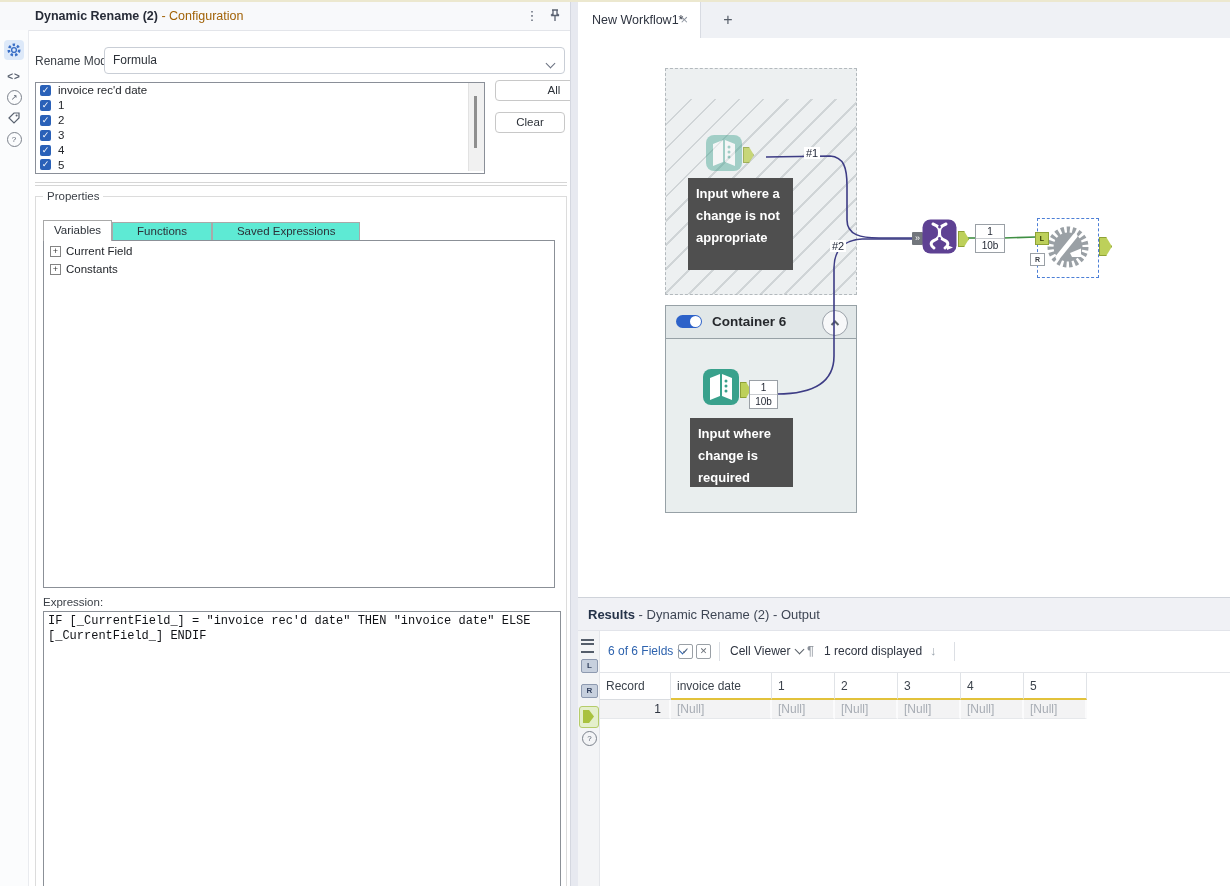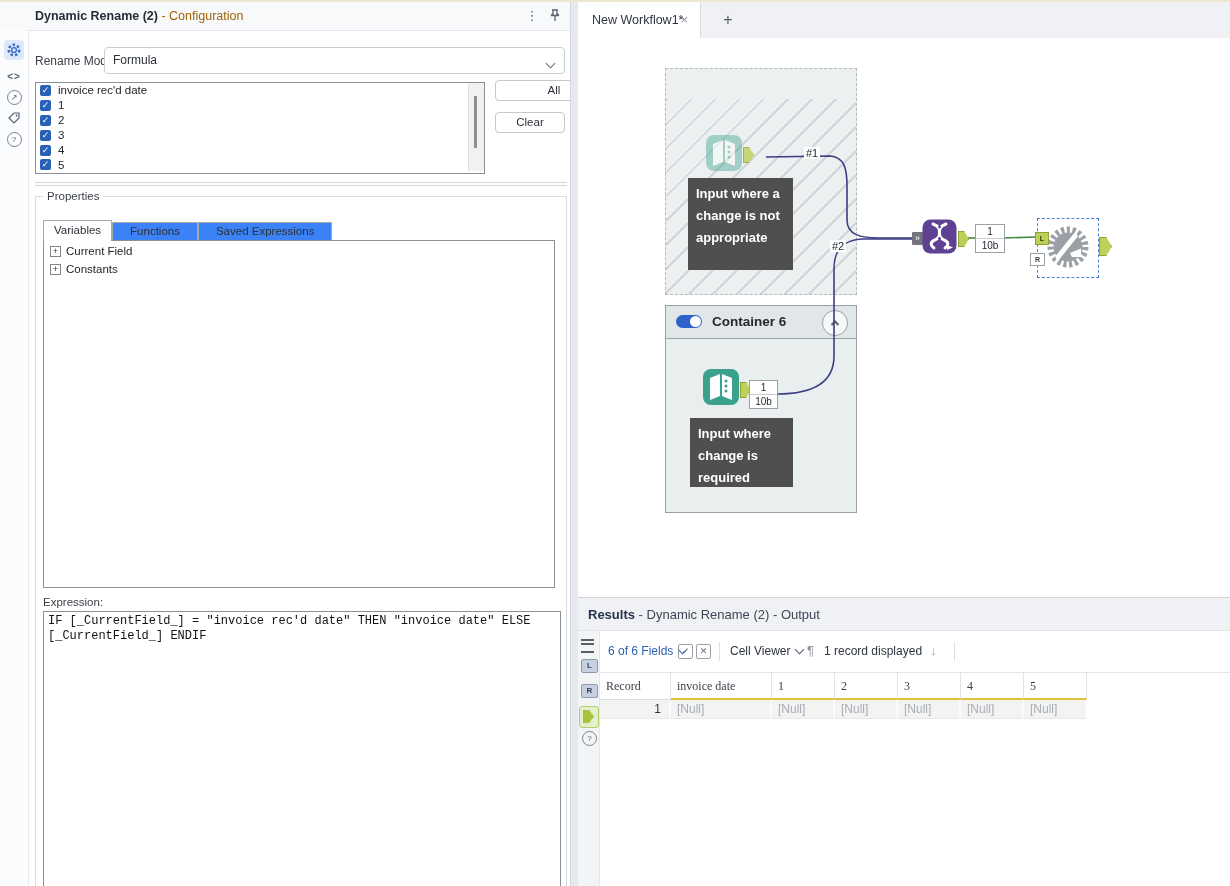--- a/index.html
+++ b/index.html
@@ -31,21 +31,21 @@
   .flabel{margin-left:7px;font-size:11.5px;color:#23262b;white-space:nowrap;}
   #list-scroll{position:absolute;right:0;top:0;width:15px;height:88px;background:#f1f1f1;border-left:1px solid #e2e2e2;}
   #list-thumb{position:absolute;left:6px;top:13px;width:3px;height:52px;background:#8f8f8f;}
   .btn{border:1px solid #c8c8c8;border-radius:4px;background:#fff;text-align:center;font-size:11.5px;color:#2c3138;line-height:19px;}
   #btn-all{left:495px;top:80px;width:68px;height:19px;padding-left:24px;}
   #btn-clear{left:495px;top:112px;width:68px;height:19px;}
   #hsep{left:35px;top:182px;width:532px;height:2px;border-top:1px solid #d6d6d6;border-bottom:1px solid #d6d6d6;background:#fff;}
   #groupbox{left:35px;top:196px;width:530px;height:689px;border:1px solid #dcdcdc;}
   #groupbox-label{left:43px;top:190px;background:#fff;padding:0 4px;color:#3a3f46;font-size:11.5px;}
   #tabs{left:43px;top:220px;height:21px;display:flex;align-items:flex-end;}
-  .tab{border:1px solid #a9a9a9;border-bottom:none;background:#3b82f6;padding:2px 17px 3px;font-size:11.5px;color:#2c3138;margin-right:0;height:13px;}
+  .tab{border:1px solid #a9a9a9;border-bottom:none;background:#5eead4;padding:2px 24px 3px;font-size:11.5px;color:#2c3138;margin-right:0;height:13px;}
   .tab.active{background:#fff;padding:3px 10px 4px;position:relative;z-index:2;}
   #tree{left:43px;top:240px;width:510px;height:346px;border:1px solid #8b9097;background:#fff;}
   .trow{display:flex;align-items:center;height:16px;margin-left:6px;margin-top:2px;}
   .expbox{width:9px;height:9px;border:1px solid #848484;background:#fff;font-size:9px;line-height:8px;text-align:center;color:#3a3a3a;flex:0 0 auto;}
   .tlabel{margin-left:5px;font-size:11.5px;color:#23262b;}
   #expr-label{left:43px;top:596px;color:#3a3f46;font-size:11.5px;}
   #expr-box{left:43px;top:611px;width:508px;height:273px;border:1px solid #8b9097;background:#fff;
             font-family:"Liberation Mono","DejaVu Sans Mono",monospace;font-size:12px;line-height:15px;
             padding:2px 4px;white-space:pre-wrap;color:#101216;}
   
@@ -107,21 +107,21 @@
   #fields-link .chev{margin-left:6px;position:relative;top:-2px;}
   .sqicon{width:13px;height:13px;border:1px solid #9aa0a6;border-radius:2px;font-size:9px;line-height:13px;text-align:center;color:#6a7078;}
   .vsep{top:11px;width:1px;height:19px;background:#dcdfe4;}
   #cell-viewer{color:#2e3440;font-size:12px;}
   #cell-viewer .chev{margin-left:6px;position:relative;top:-2px;color:#5a6068;}
   #pilcrow{color:#8a9099;font-size:13px;top:12px;}
   #rec-count{color:#2e3440;font-size:12px;}
   .arrowbtn{color:#9aa3ad;font-size:13px;top:12px;}
   #res-table{position:absolute;left:22px;top:76px;}
   .thead{display:flex;}
-  .th{box-sizing:border-box;height:27px;border-right:1px solid #e0e3e7;border-bottom:1px solid #d9dce0;padding:6px 0 0 6px;font-size:12px;color:#3c434c;background:#fff;font-family:Liberation Serif, serif;}
+  .th{box-sizing:border-box;height:27px;border-right:1px solid #e0e3e7;border-bottom:1px solid #d9dce0;padding:6px 0 0 6px;font-size:12px;color:#3c434c;background:#fff;}
   .th.data-col{border-bottom:2px solid #e2c23b;}
   .trowd{display:flex;}
   .td{box-sizing:border-box;height:19px;border-right:2px solid #fbfbfc;border-bottom:1px solid #e6e8eb;background:#f3f3f4;font-size:12px;line-height:18px;color:#a7acb4;padding-left:6px;}
   .td.record-cell{color:#2e3440;text-align:right;padding-right:8px;padding-left:0;}
 </style>
 </head>
 <body>
 
 <div id="stage">
   <div id="topline" class="abs"></div>

